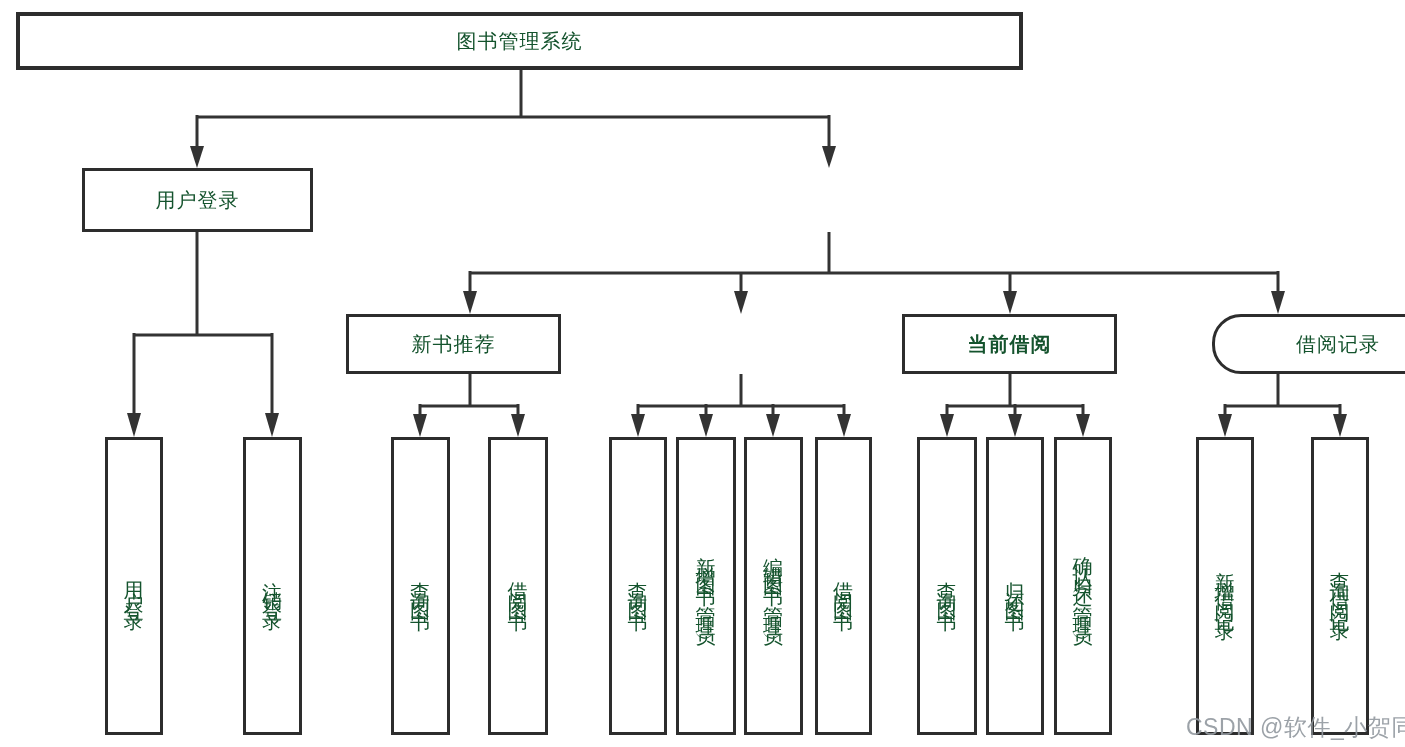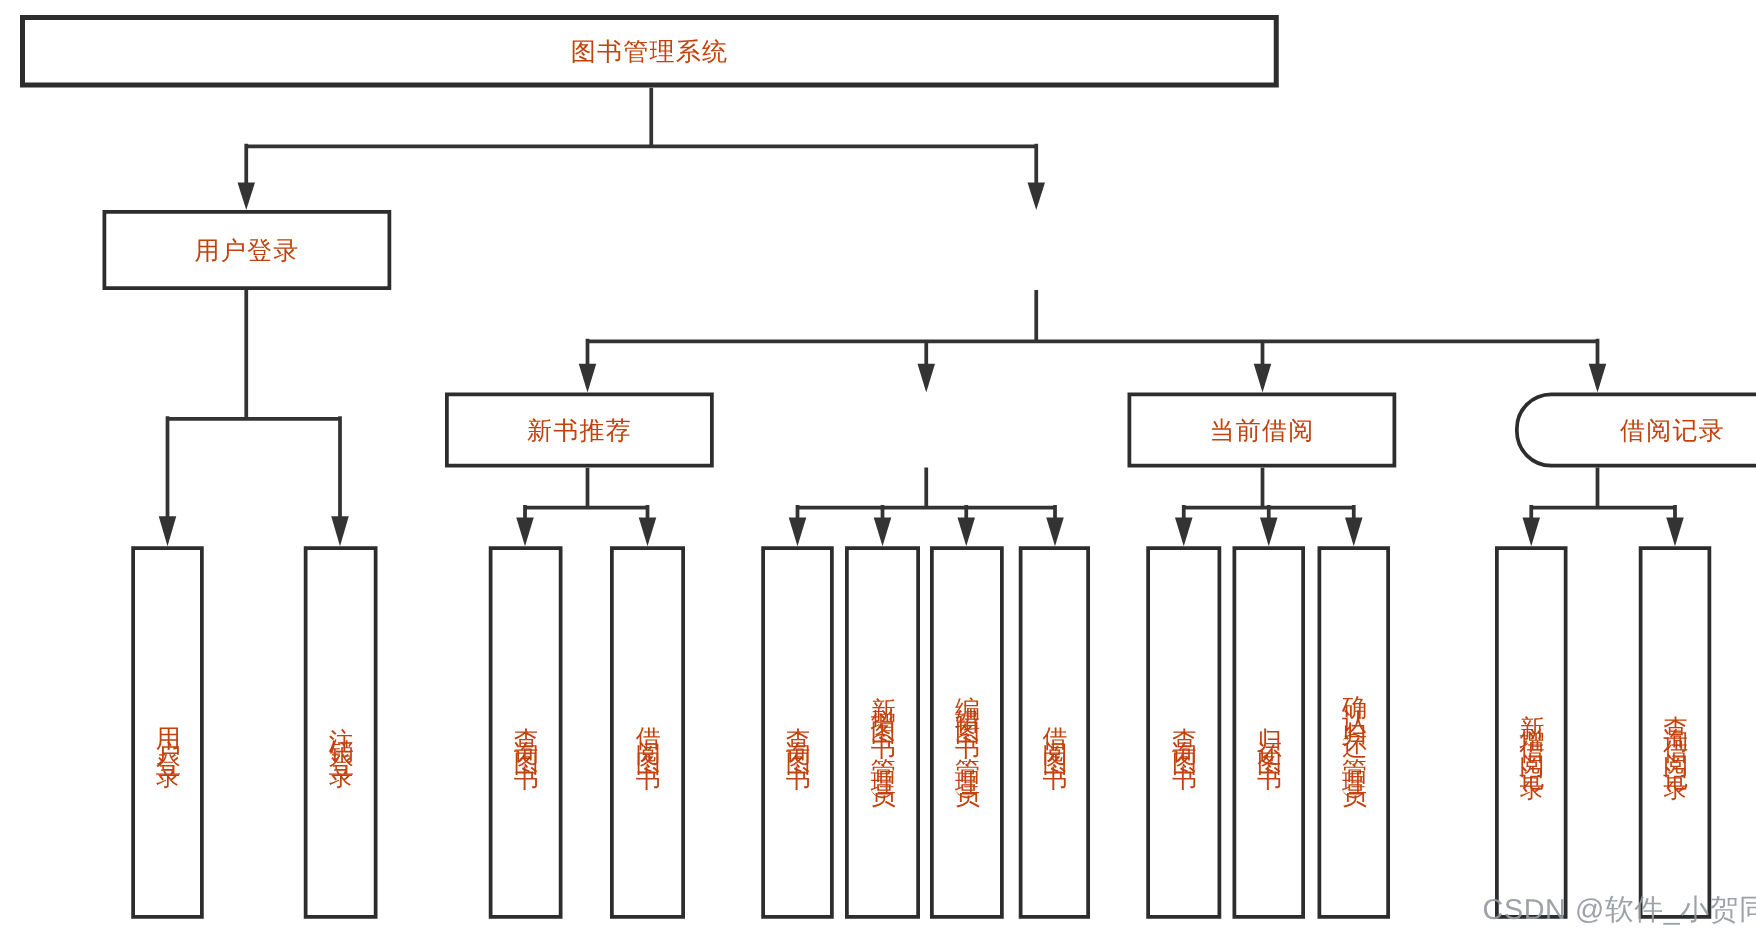--- a/index.html
+++ b/index.html
@@ -15,21 +15,21 @@
     position:absolute; left:0; top:0; z-index:0;
   }
   .node {
     position:absolute;
     background:#ffffff;
     border:3px solid #2d2d2d;
     box-sizing:border-box;
     display:flex; align-items:center; justify-content:center;
     z-index:1;
     font-size:20px;
-    color:#c2410c;
+    color:#14532d;
   }
   .node.root { border-width:4px; letter-spacing:1px; }
   .node.h { letter-spacing:1px; }
   .node.v {
     writing-mode:vertical-rl;
     text-orientation:mixed;
     letter-spacing:10px;
     line-height:1;
     font-size:20px;
     padding:6px 0;
@@ -107,22 +107,22 @@
     <line x1="1225" y1="404" x2="1225" y2="416"></line>
     <polygon points="1218,414 1232,414 1225,437" stroke="none"></polygon>
     <line x1="1340" y1="404" x2="1340" y2="416"></line>
     <polygon points="1333,414 1347,414 1340,437" stroke="none"></polygon>
   </svg>
 
   <div class="node root h" style="left:16px; top:12px; width:1007px; height:58px;">图书管理系统</div>
 
   <div class="node h" style="left:82px; top:168px; width:231px; height:64px;">用户登录</div>
 
-  <div class="node h" style="left:356px; top:314px; width:215px; height:60px;">新书推荐</div>
-  <div class="node h" style="left:902px; top:314px; width:215px; height:60px;">当前借阅</div>
+  <div class="node h" style="left:346px; top:314px; width:215px; height:60px;">新书推荐</div>
+  <div class="node h" style="left:902px; top:314px; width:215px; height:60px;font-weight:bold;">当前借阅</div>
   <div class="node h" style="left:1212px; top:314px; width:252px; height:60px;border-radius:29px;">借阅记录</div>
 
   <div class="node v" style="left:105px; top:437px; width:58px; height:298px;">用户登录</div>
   <div class="node v" style="left:243px; top:437px; width:59px; height:298px;">注销登录</div>
 
   <div class="node v" style="left:391px; top:437px; width:59px; height:298px;">查询图书</div>
   <div class="node v" style="left:488px; top:437px; width:60px; height:298px;">借阅图书</div>
 
   <div class="node v" style="left:609px; top:437px; width:58px; height:298px;">查询图书</div>
   <div class="node v" style="left:676px; top:437px; width:60px; height:298px;">新增图书（管理员）</div>

